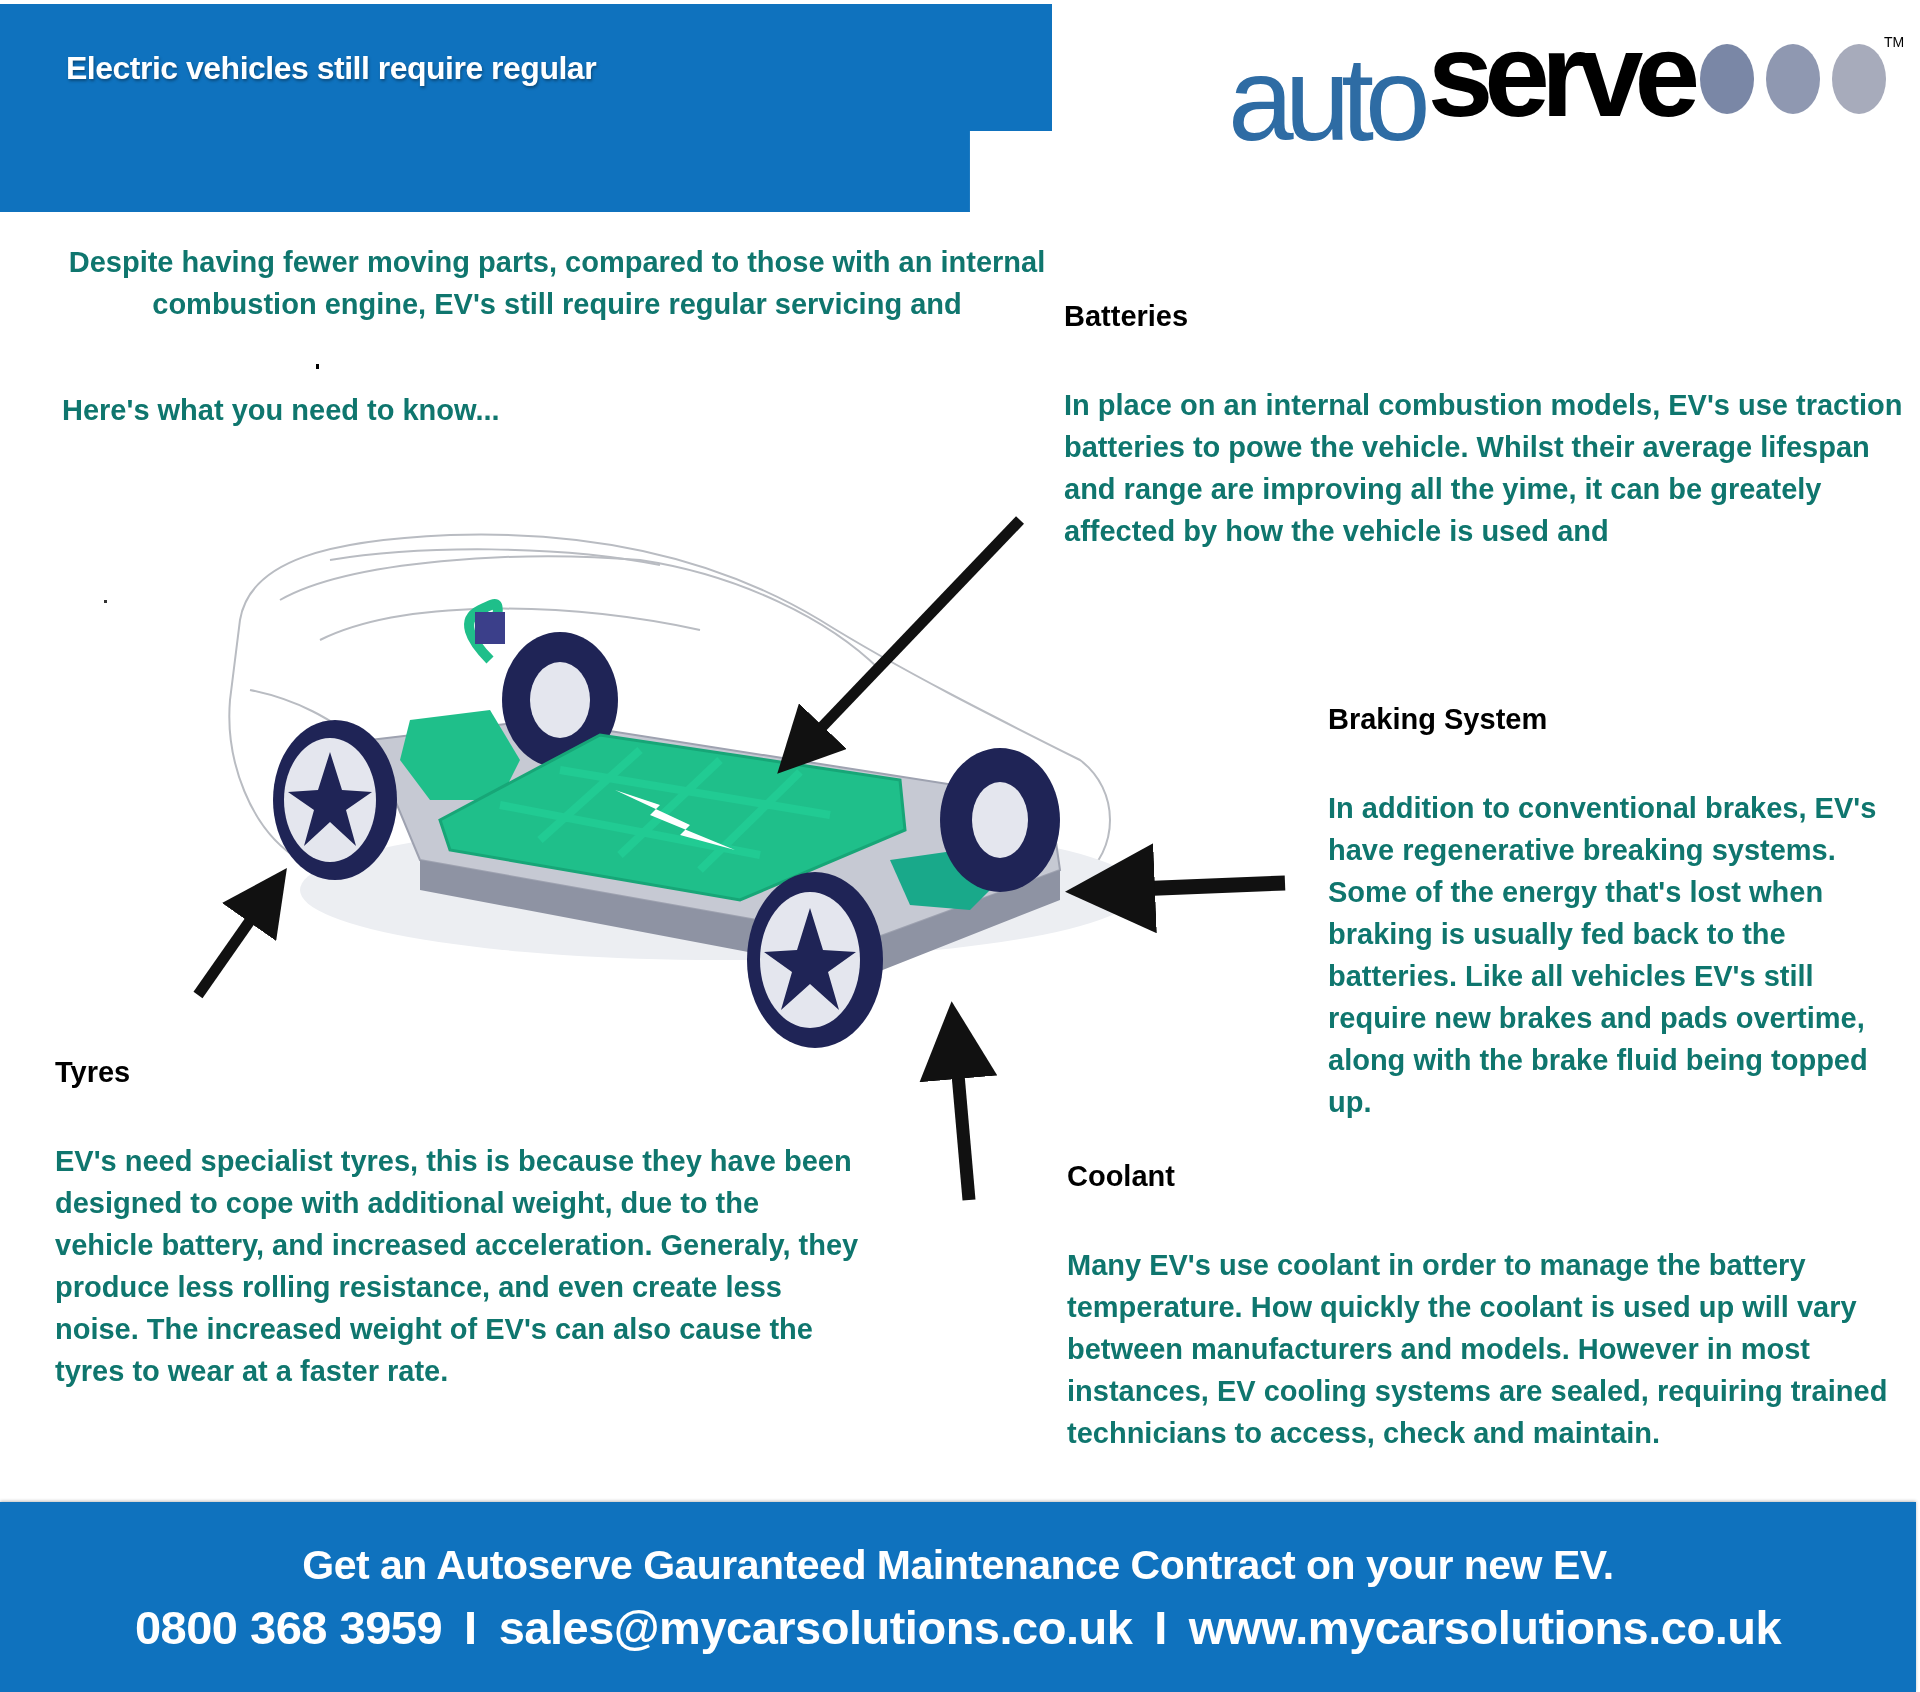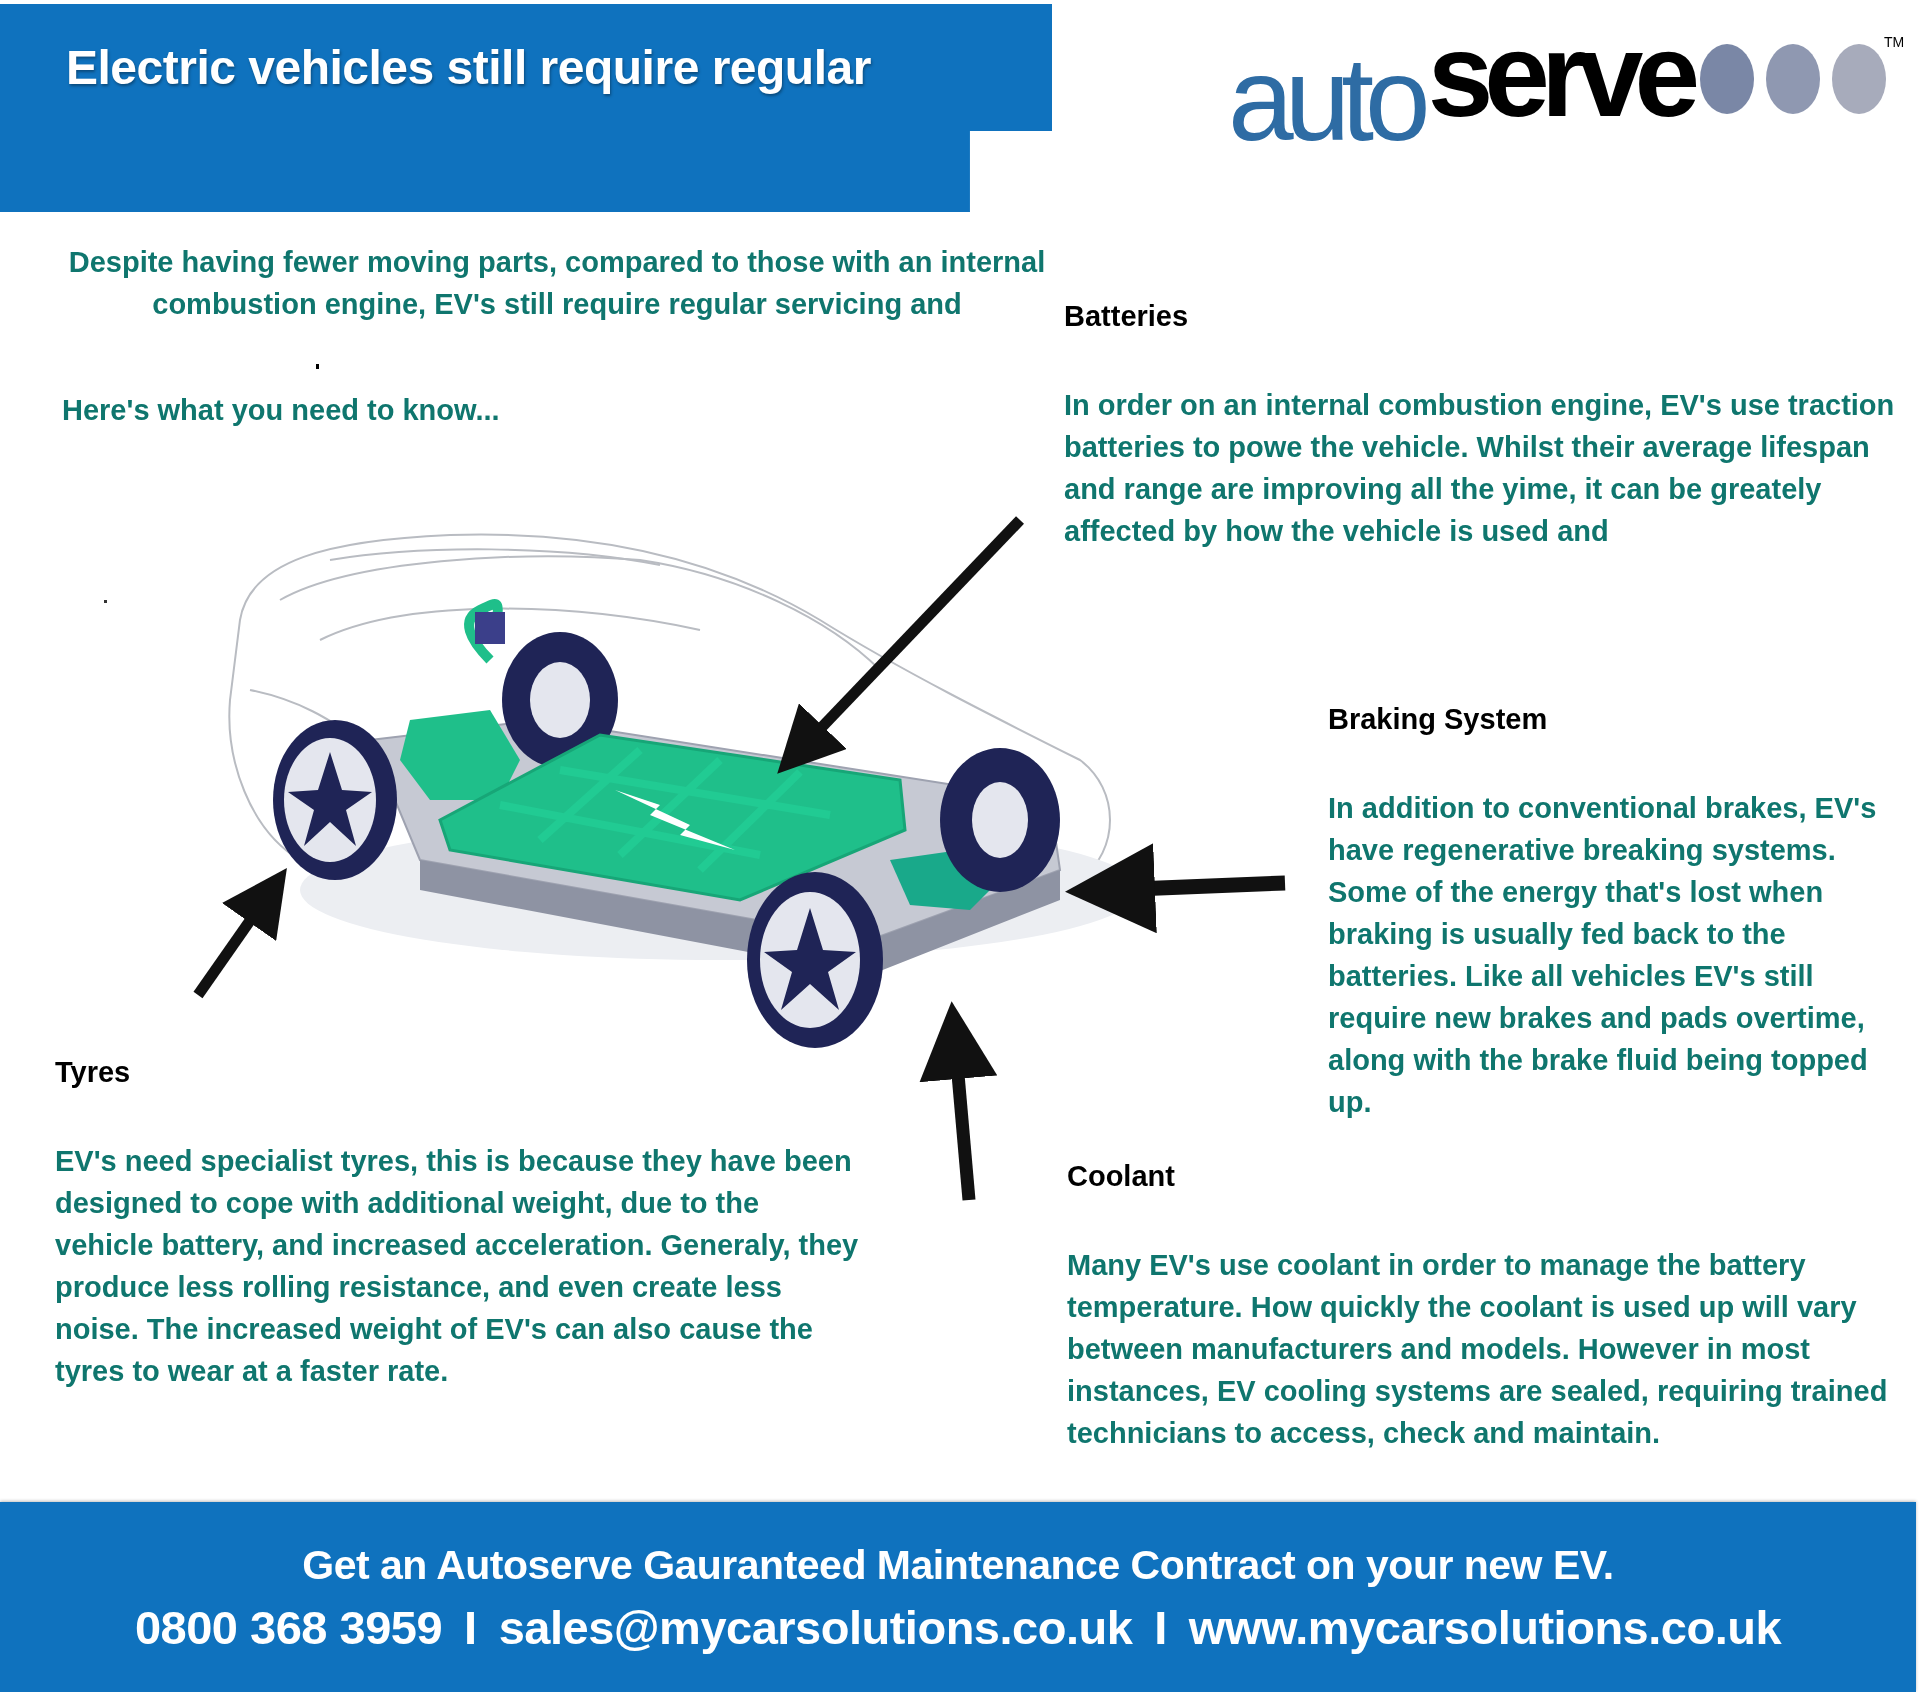--- a/index.html
+++ b/index.html
@@ -13,21 +13,21 @@
 
   
   .title-box {
     left: 0; top: 4px; width: 1052px; height: 208px;
     background: #0f72be;
     clip-path: polygon(0 0, 100% 0, 100% 61%, 92.2% 61%, 92.2% 100%, 0 100%);
     box-shadow: 0 2px 4px rgba(0,0,0,0.3);
   }
   .title-text {
     left: 66px; top: 30px; width: 960px;
-    color: #fff; font-weight: bold; font-size: 48px; line-height: 76px;
+    color: #fff; font-weight: bold; font-size: 32px; line-height: 76px;
     text-shadow: 1px 2px 3px rgba(0,0,0,0.35);
     letter-spacing: -0.5px;
   }
 
   
   .logo { left: 1228px; top: 20px; height: 110px; display: flex; align-items: center; }
   .logo-auto {
     font-size: 118px; font-weight: normal; color: #2e6ca4; letter-spacing: -9px;
     line-height: 1; font-family: "Liberation Sans", sans-serif; margin-top: 48px;
   }
@@ -91,21 +91,21 @@
   <div class="dot" style="background:#a7abbb"></div>
 </div>
 <div class="abs tm">TM</div>
 
 <div class="abs txt intro intro-clip">Despite having fewer moving parts, compared to those with an internal combustion engine, EV's still require regular servicing and</div>
 <div class="abs stray-dot"></div>
 <div class="abs stray-dot2"></div>
 <div class="abs txt know">Here's what you need to know...</div>
 
 <div class="abs section-head batteries-head">Batteries</div>
-<div class="abs txt batteries-body">In order on an internal combustion engine, EV's use traction batteries to powe the vehicle. Whilst their average lifespan and range are improving all the yime, it can be greately affected by how the vehicle is used and</div>
+<div class="abs txt batteries-body">In place on an internal combustion models, EV's use traction batteries to powe the vehicle. Whilst their average lifespan and range are improving all the yime, it can be greately affected by how the vehicle is used and</div>
 
 <div class="abs section-head braking-head">Braking System</div>
 <div class="abs txt braking-body">In addition to conventional brakes, EV's have regenerative breaking systems. Some of the energy that's lost when braking is usually fed back to the batteries. Like all vehicles EV's still require new brakes and pads overtime, along with the brake fluid being topped up.</div>
 
 <div class="abs section-head tyres-head">Tyres</div>
 <div class="abs txt tyres-body">EV's need specialist tyres, this is because they have been designed to cope with additional weight, due to the vehicle battery, and increased acceleration. Generaly, they produce less rolling resistance, and even create less noise. The increased weight of EV's can also cause the tyres to wear at a faster rate.</div>
 
 <div class="abs section-head coolant-head">Coolant</div>
 <div class="abs txt coolant-body">Many EV's use coolant in order to manage the battery temperature. How quickly the coolant is used up will vary between manufacturers and models. However in most instances, EV cooling systems are sealed, requiring trained technicians to access, check and maintain.</div>
 

